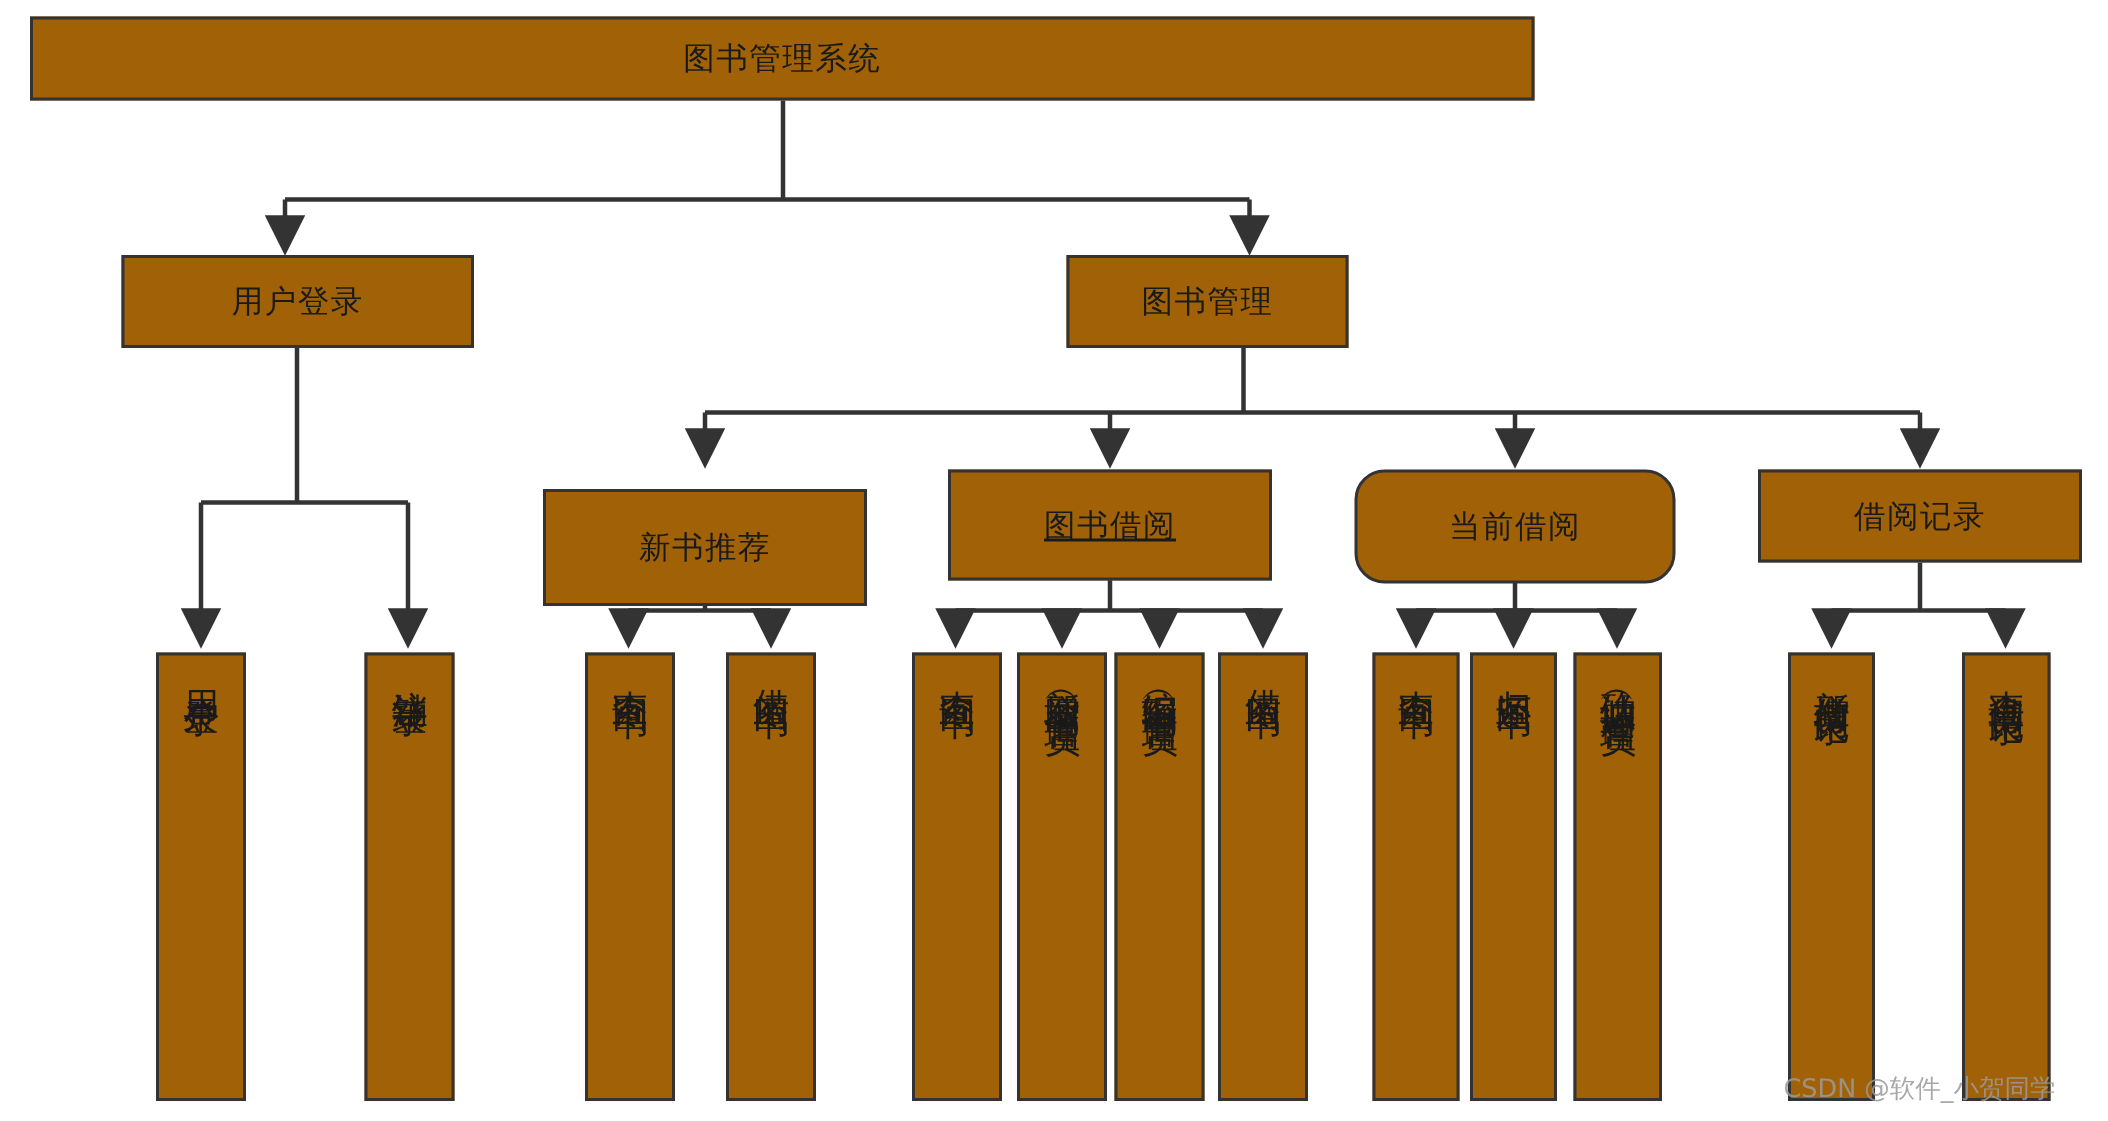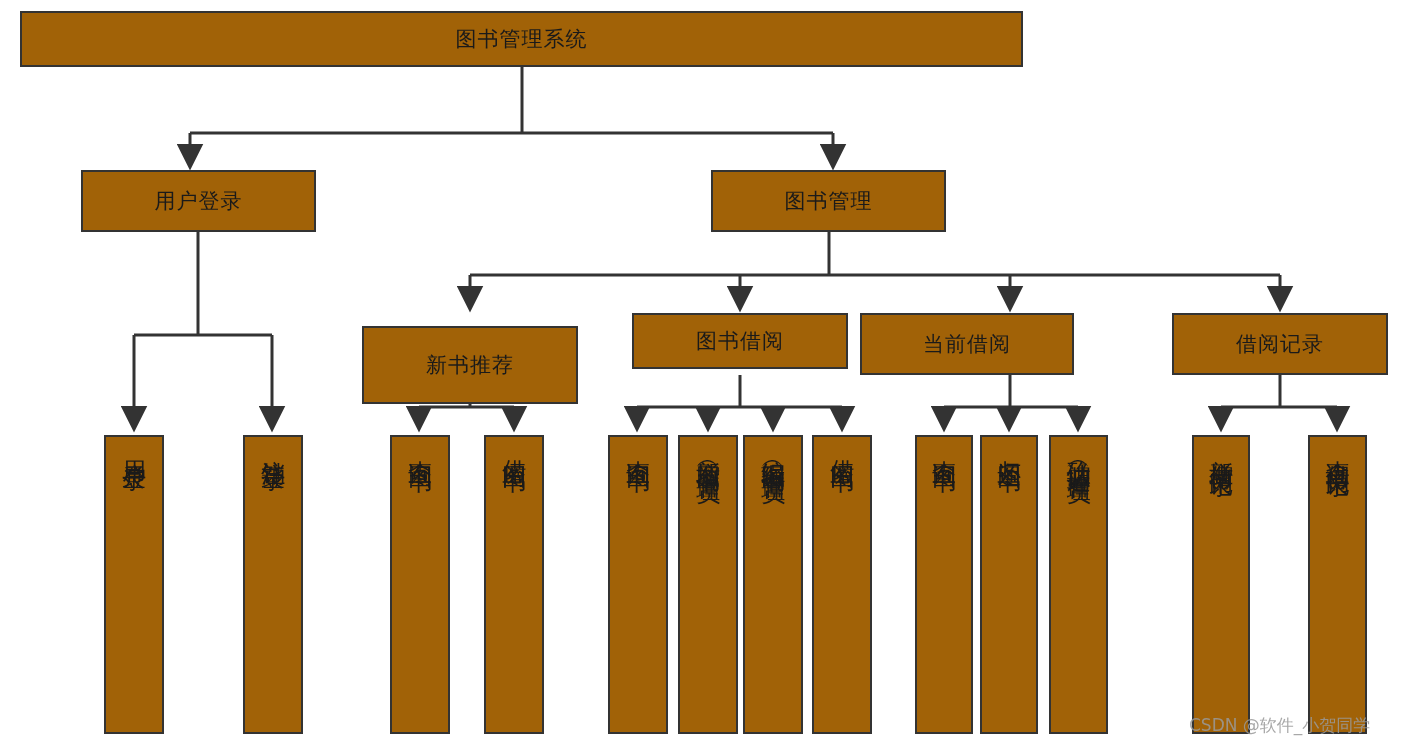--- a/index.html
+++ b/index.html
@@ -122,31 +122,31 @@
     </g>
   </svg>
 
   <div class="node horiz" style="left:20px; top:11px; width:1003px; height:56px;">
     <span class="lbl">图书管理系统</span>
   </div>
 
   <div class="node horiz" style="left:81px; top:170px; width:235px; height:62px;">
     <span class="lbl">用户登录</span>
   </div>
-  <div class="node horiz" style="left:711px; top:170px; width:235px; height:62px;">
+  <div class="node horiz" style="left:711px; top:170px; width:188px; height:62px;">
     <span class="lbl">图书管理</span>
   </div>
 
   <div class="node horiz" style="left:362px; top:326px; width:216px; height:78px;">
     <span class="lbl">新书推荐</span>
   </div>
-  <div class="node horiz" style="left:632px; top:313px; width:216px; height:56px;">
+  <div class="node horiz" style="left:632px; top:313px; width:216px; height:74px;text-decoration:underline;">
     <span class="lbl">图书借阅</span>
   </div>
-  <div class="node horiz" style="left:860px; top:313px; width:214px; height:62px;">
+  <div class="node horiz" style="left:903px; top:313px; width:214px; height:76px;border-radius:20px;">
     <span class="lbl">当前借阅</span>
   </div>
   <div class="node horiz" style="left:1172px; top:313px; width:216px; height:62px;align-items:center;">
     <span class="lbl">借阅记录</span>
   </div>
 
   <div class="node vert" style="left:104px; top:435px; width:60px; height:299px;">
     <span class="lbl">用户登录</span>
   </div>
   <div class="node vert" style="left:243px; top:435px; width:60px; height:299px;">

